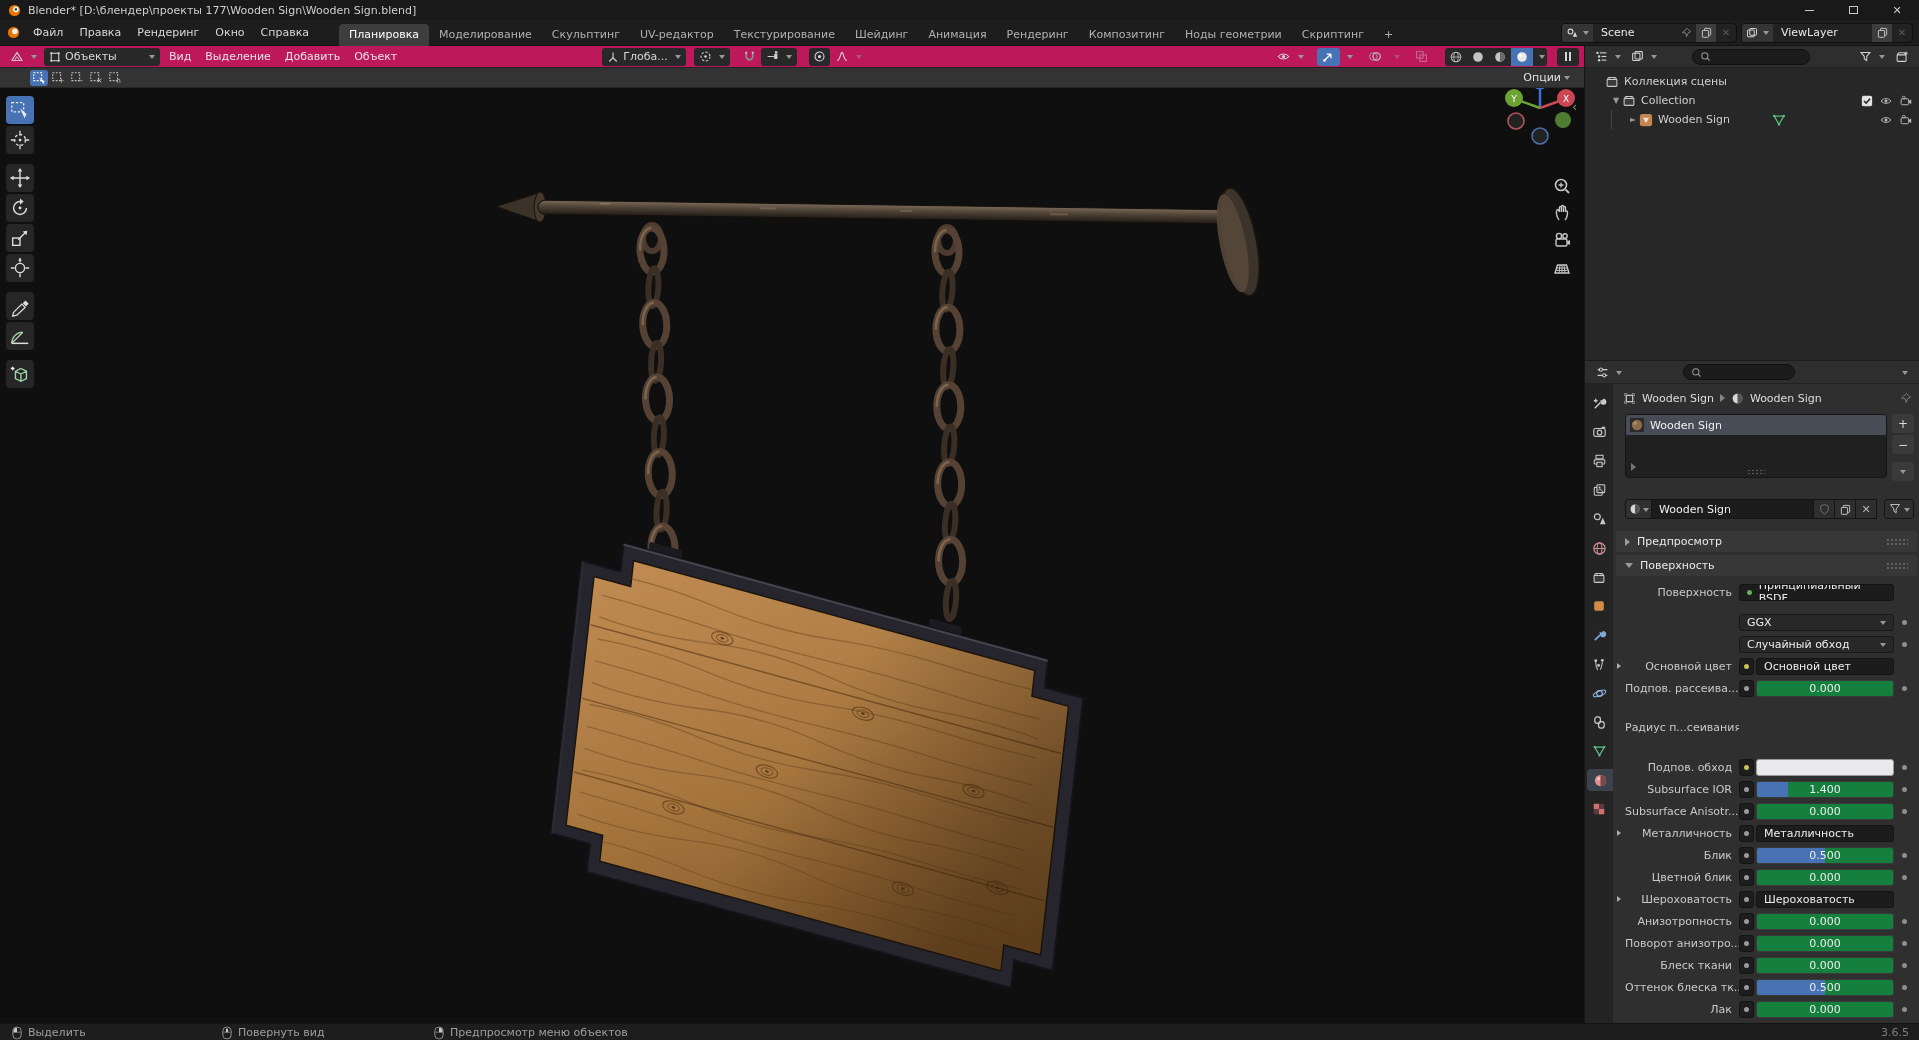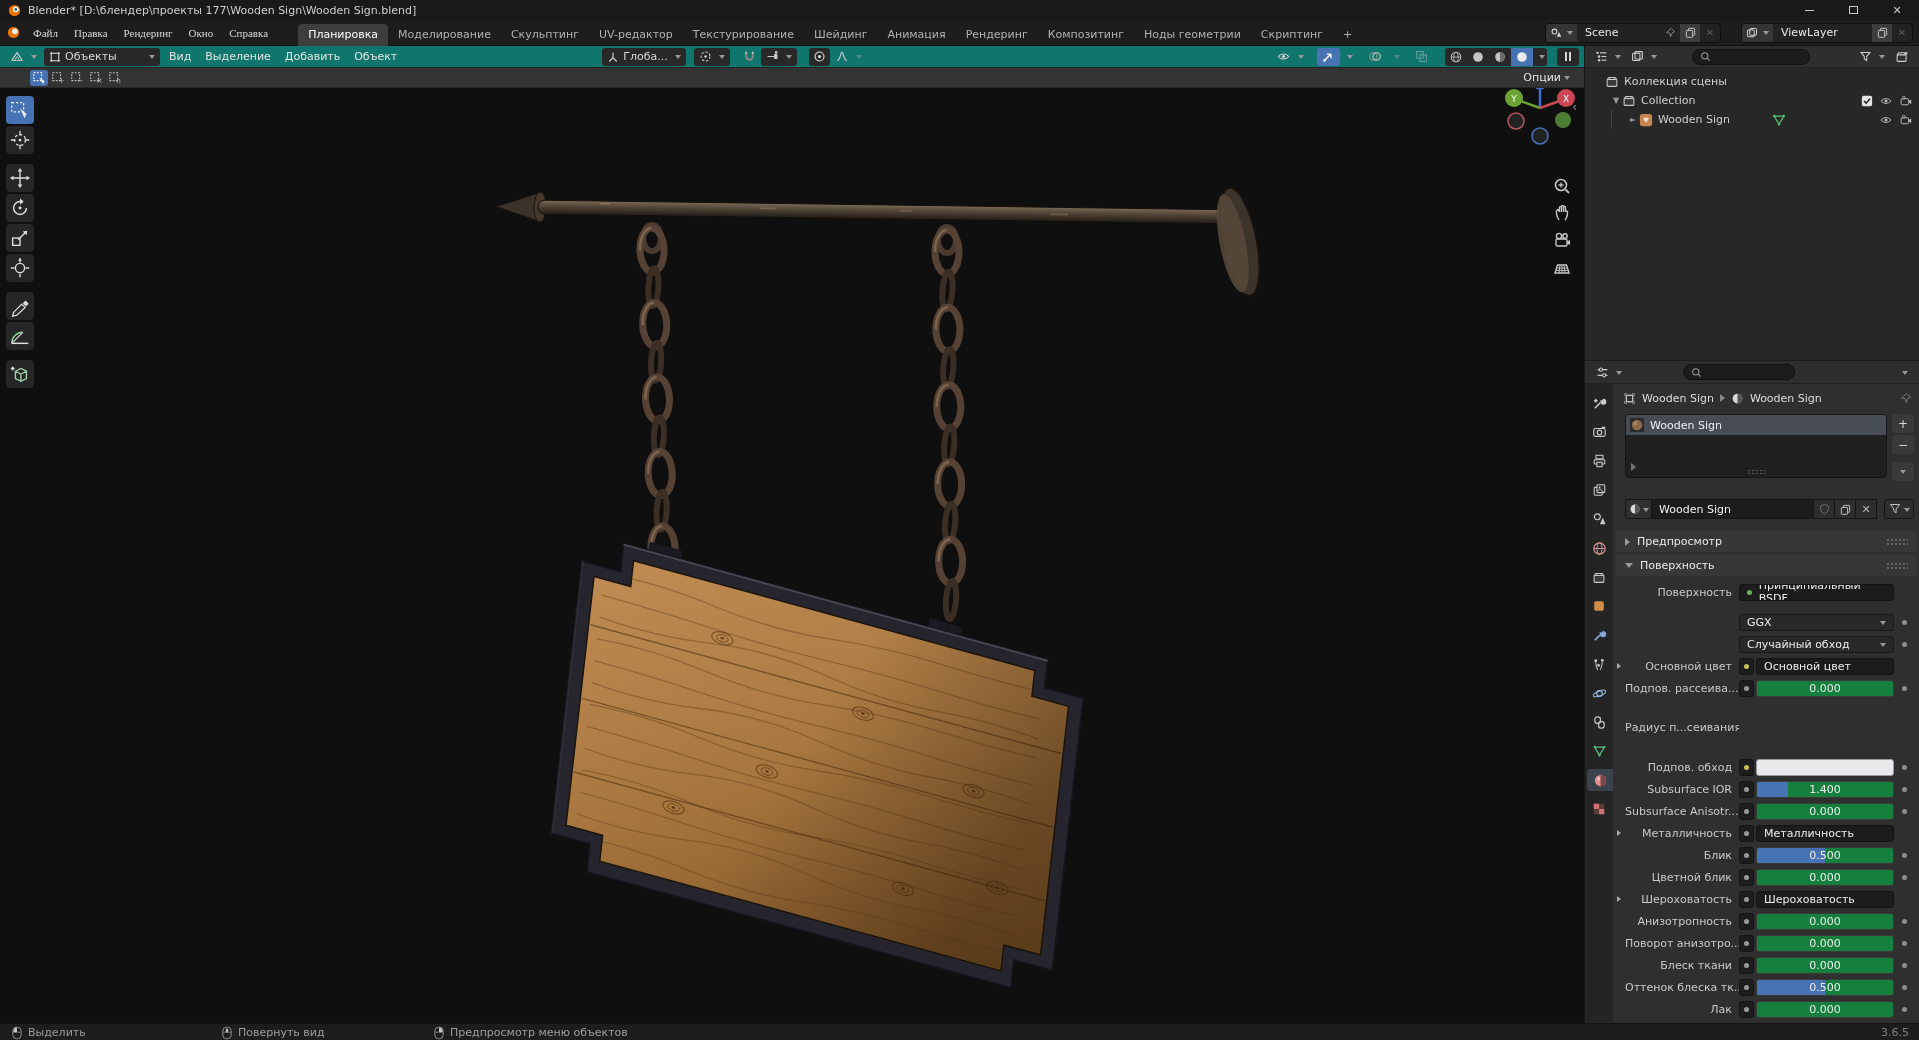--- a/index.html
+++ b/index.html
@@ -22,27 +22,27 @@
 #wtabs{display:flex;margin-left:22px;align-items:flex-end;height:26px}
 .wtab{padding:4px 10px 5px;color:#b1b1b1;border-radius:4px 4px 0 0;white-space:nowrap}
 .wtab.active{background:#3e3e3e;color:#ffffff}
 .idblock{display:flex;align-items:center;height:20px;background:#222222;border:1px solid #0f0f0f;
   border-radius:4px;overflow:hidden}
 .idblock .iconbox{background:#353535;height:100%;display:flex;align-items:center;padding:0 4px;gap:2px}
 .idblock .idname{padding:0 8px;color:#e8e8e8;flex:1;white-space:nowrap}
 .idblock .idbtn{width:20px;height:100%;display:flex;align-items:center;justify-content:center}
 .idblock .idbtn.lit{background:#3d3d3d}
 .xdim{color:#5d5d5d;font-size:10px}
-#topbar-right{margin-left:auto;display:flex;gap:20px;margin-right:6px}
+#topbar-right{margin-left:auto;display:flex;gap:4px;margin-right:6px}
 
 .crt{display:inline-block;width:0;height:0;border:3px solid transparent;border-top:4px solid #989898;transform:translateY(2px);margin-left:3px}
 .tri-r{display:inline-block;width:0;height:0;border-left:5px solid #ababab;border-top:4px solid transparent;border-bottom:4px solid transparent}
 .tri-d{display:inline-block;width:0;height:0;border-top:5px solid #ababab;border-left:4px solid transparent;border-right:4px solid transparent}
 
-#vp-header{position:absolute;left:0;top:46px;width:1584px;height:22px;background:#0f766e;
+#vp-header{position:absolute;left:0;top:46px;width:1584px;height:22px;background:#be185d;
   display:flex;align-items:center;padding:0 5px;gap:2px;z-index:4;border-bottom:1px solid #242424}
 .hbtn{height:18px;display:inline-flex;align-items:center;padding:0 5px;gap:4px;border-radius:3px}
 .hbtn.dd{background:#282828}
 .hbtn.blue{background:#4772b3}
 .menu-txt{padding:0 7px;color:#e3e3e3}
 .shadegrp{display:flex;align-items:center;background:#282828;border-radius:3px;height:18px;overflow:hidden}
 .shadegrp .sbtn{width:22px;height:18px;display:flex;align-items:center;justify-content:center}
 .shadegrp .sbtn.active{background:#4772b3}
 .pausebtn{width:22px;height:18px;background:#282828;border-radius:3px;display:flex;align-items:center;justify-content:center;gap:2px}
 .pausebtn i{display:block;width:2px;height:9px;background:#d5d5d5}
@@ -275,21 +275,21 @@
     </div>
   </div>
 
   <div id="topbar">
     <span style="margin-right:4px">
       <svg width="15" height="13" viewBox="0 0 14 14">
           <circle cx="7" cy="7" r="6" fill="#ea7600"></circle>
           <circle cx="8.5" cy="5.8" r="3" fill="#eeeeee"></circle>
         </svg>
     </span>
-    <div id="menu-row" style="display: flex; font-family: Liberation Serif, serif;">
+    <div id="menu-row" style="display: flex;">
         <span class="menu-item">Файл</span>
         <span class="menu-item">Правка</span>
         <span class="menu-item">Рендеринг</span>
         <span class="menu-item">Окно</span>
         <span class="menu-item">Справка</span>
       </div>
     <div id="wtabs">
         <span class="wtab active">Планировка</span>
         <span class="wtab">Моделирование</span>
         <span class="wtab">Скульптинг</span>

